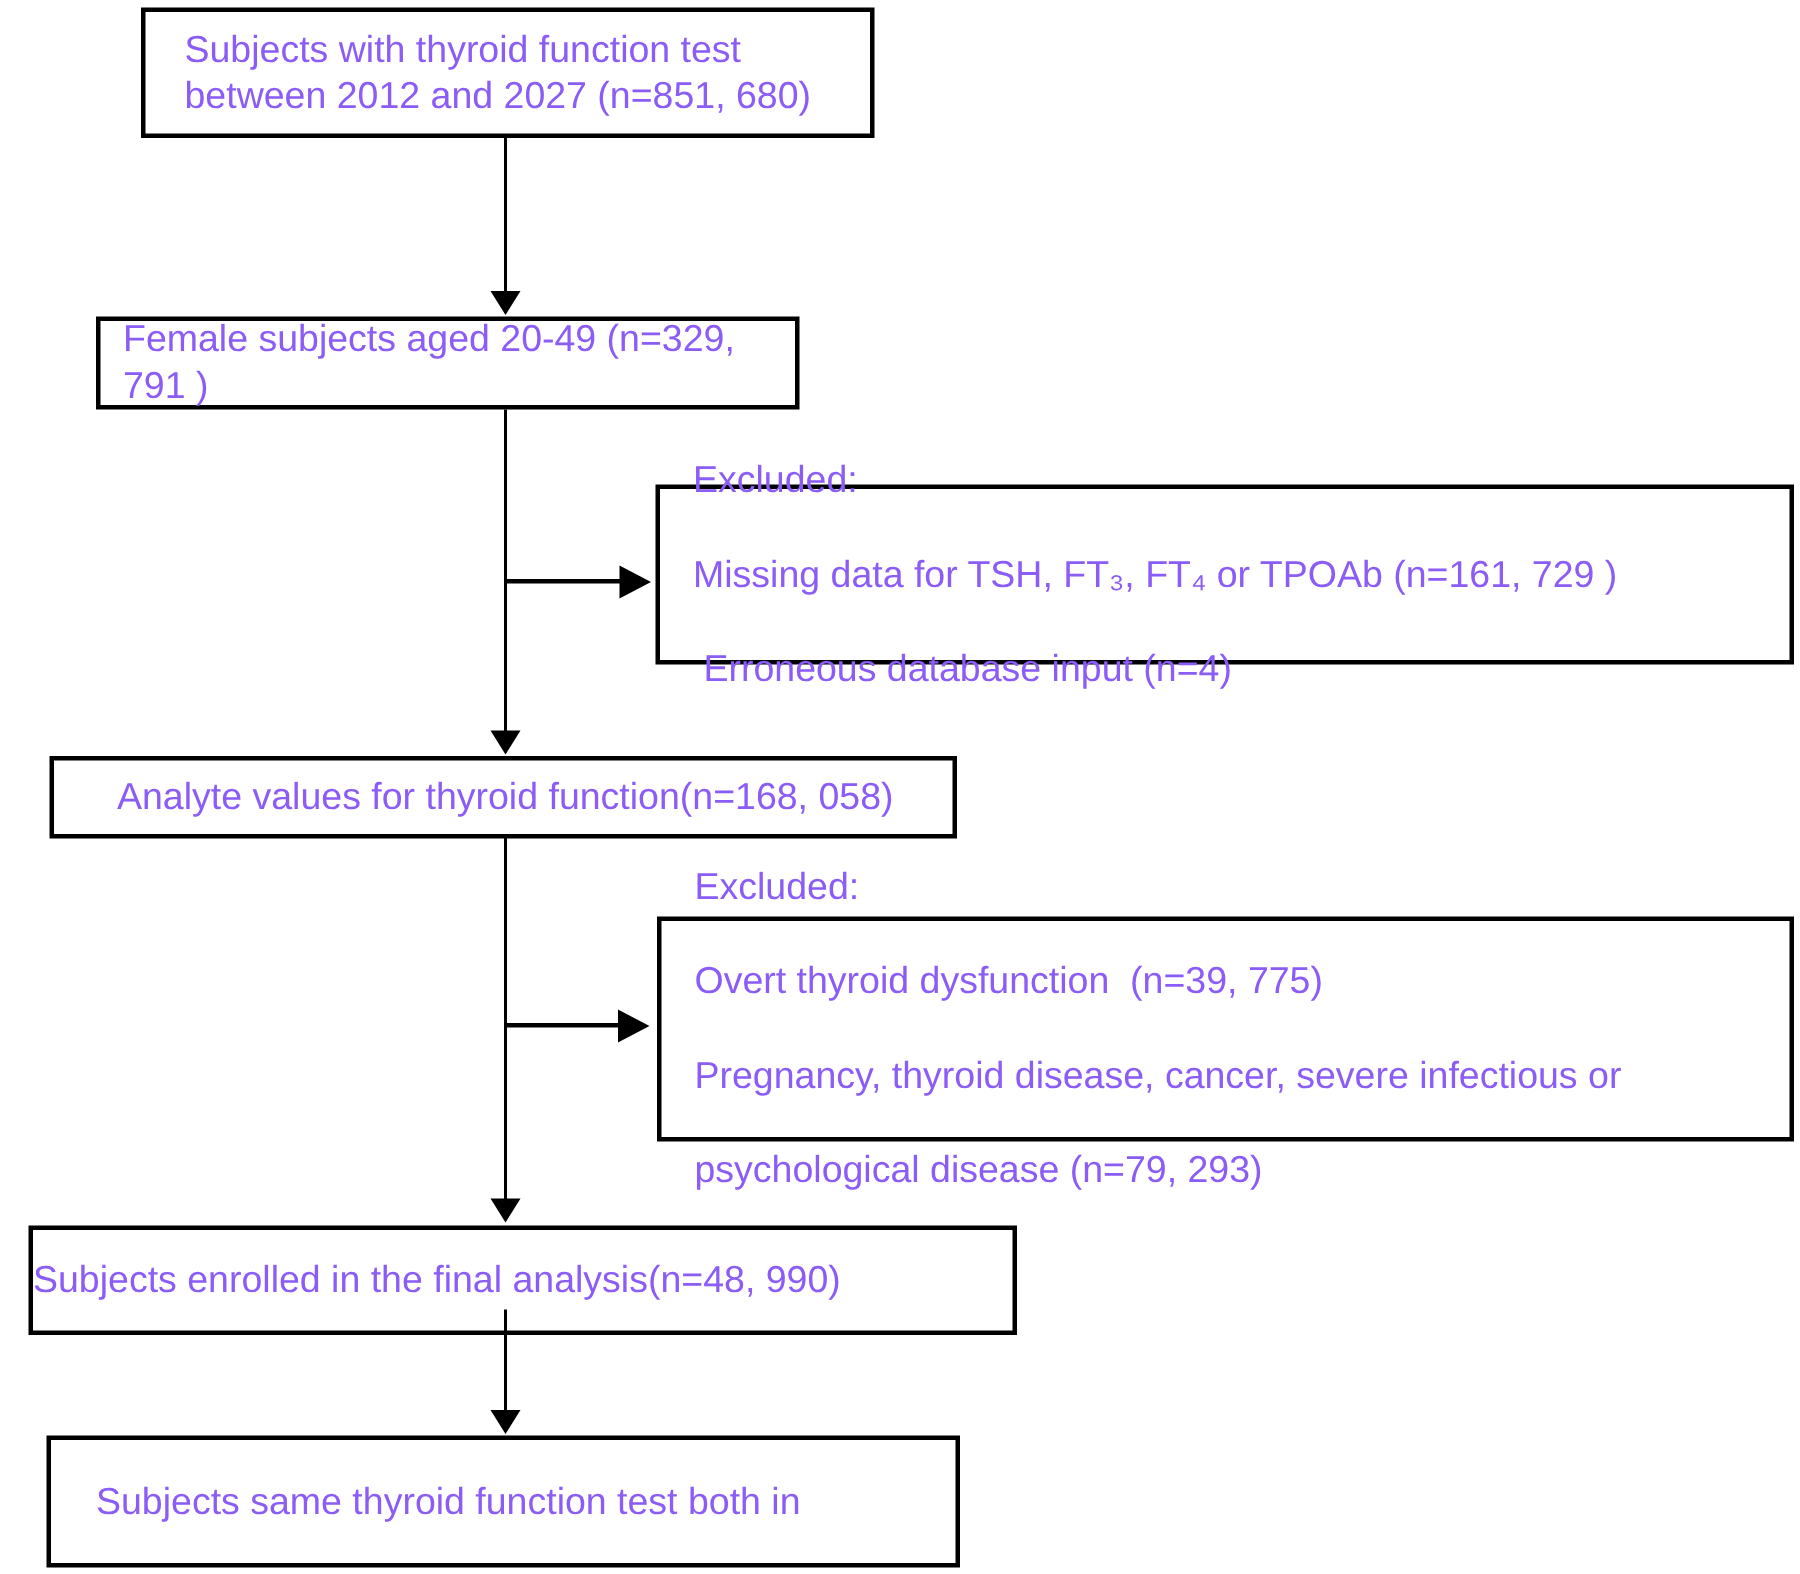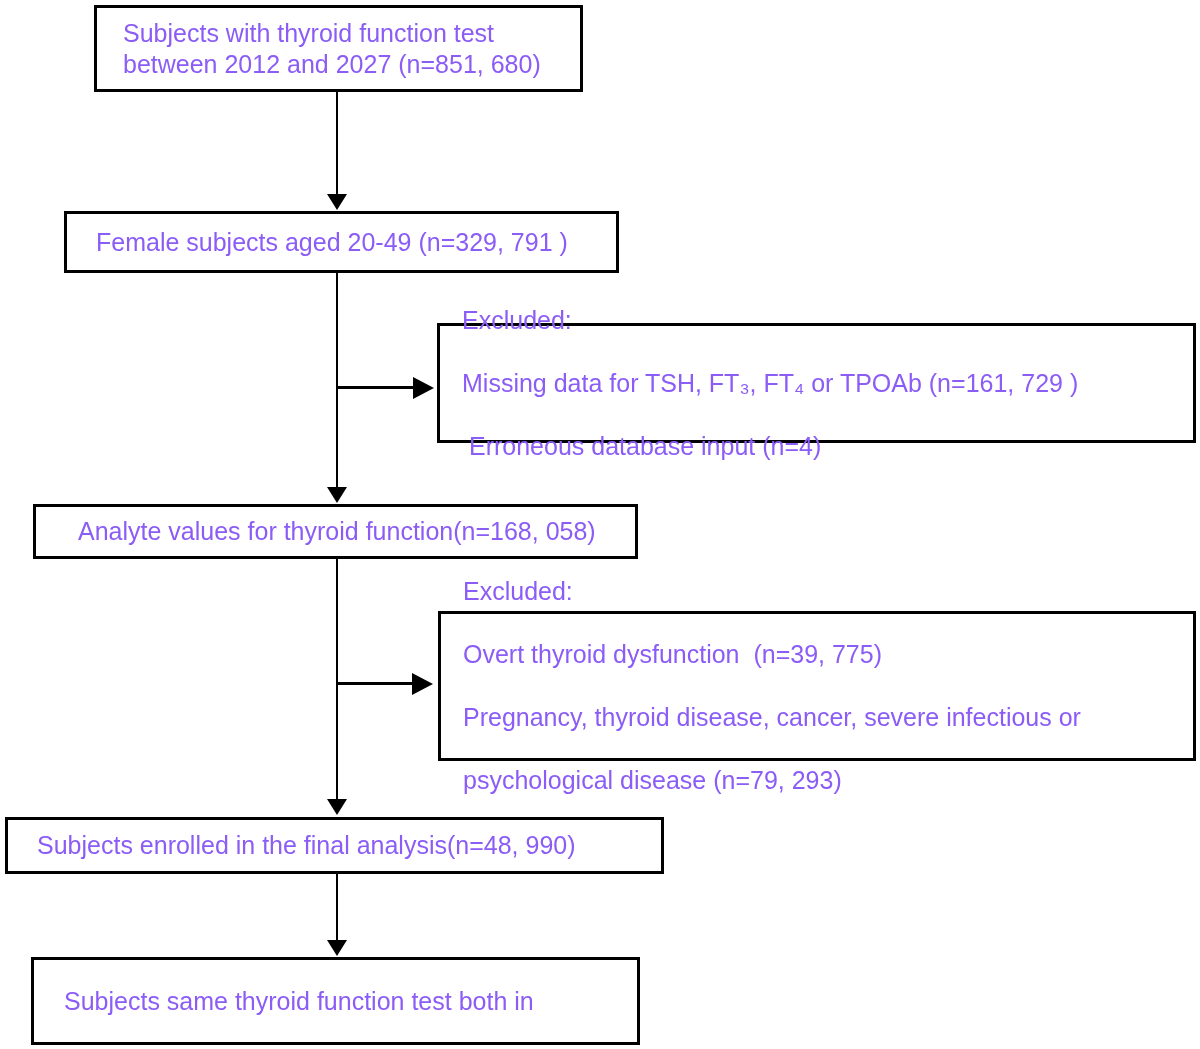--- a/index.html
+++ b/index.html
@@ -55,25 +55,25 @@
     position: absolute;
     width: 0;
     height: 0;
     border-top: 11px solid transparent;
     border-bottom: 11px solid transparent;
     border-left: 21px solid #000000;
   }
 
   
   #b-initial  { left: 94px;  top: 5px;   width: 489px; height: 87px;  padding-left: 26px; }
-  #b-female   { left: 64px;  top: 211px; width: 555px; height: 62px;  padding-left: 29px; }
+  #b-female   { left: 64px;  top: 211px; width: 469px; height: 62px;  padding-left: 15px; }
   #b-excl1    { left: 437px; top: 323px; width: 759px; height: 120px; padding-left: 22px; }
   #b-analyte  { left: 33px;  top: 504px; width: 605px; height: 55px;  padding-left: 42px; }
   #b-excl2    { left: 438px; top: 611px; width: 758px; height: 150px; padding-left: 22px; }
-  #b-enrolled { left: 5px;   top: 817px; width: 659px; height: 57px;  padding-left: 29px; }
+  #b-enrolled { left: 19px;   top: 817px; width: 659px; height: 73px;  }
   #b-final    { left: 31px;  top: 957px; width: 609px; height: 88px;  padding-left: 30px; }
 
   
   #v1 { left: 336px; top: 92px;  height: 103px; }
   #a1 { left: 327px; top: 194px; }
   #v2 { left: 336px; top: 273px; height: 216px; }
   #a2 { left: 327px; top: 487px; }
   #h1 { left: 338px; top: 386px; width: 76px; }
   #ah1 { left: 413px; top: 377px; }
   #v3 { left: 336px; top: 558px; height: 243px; }

